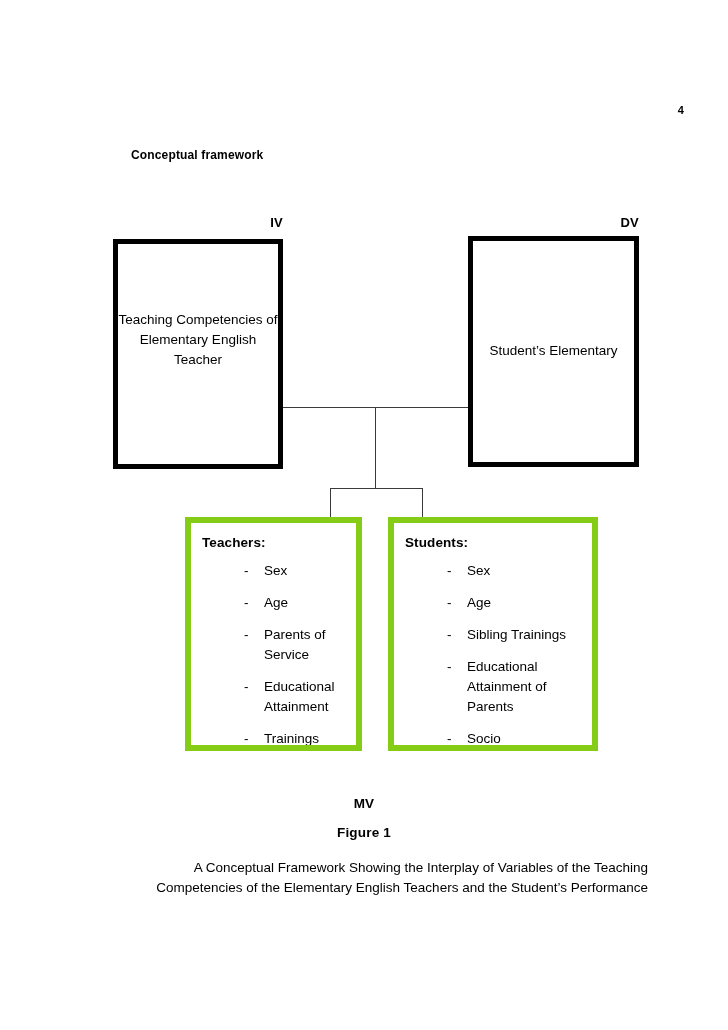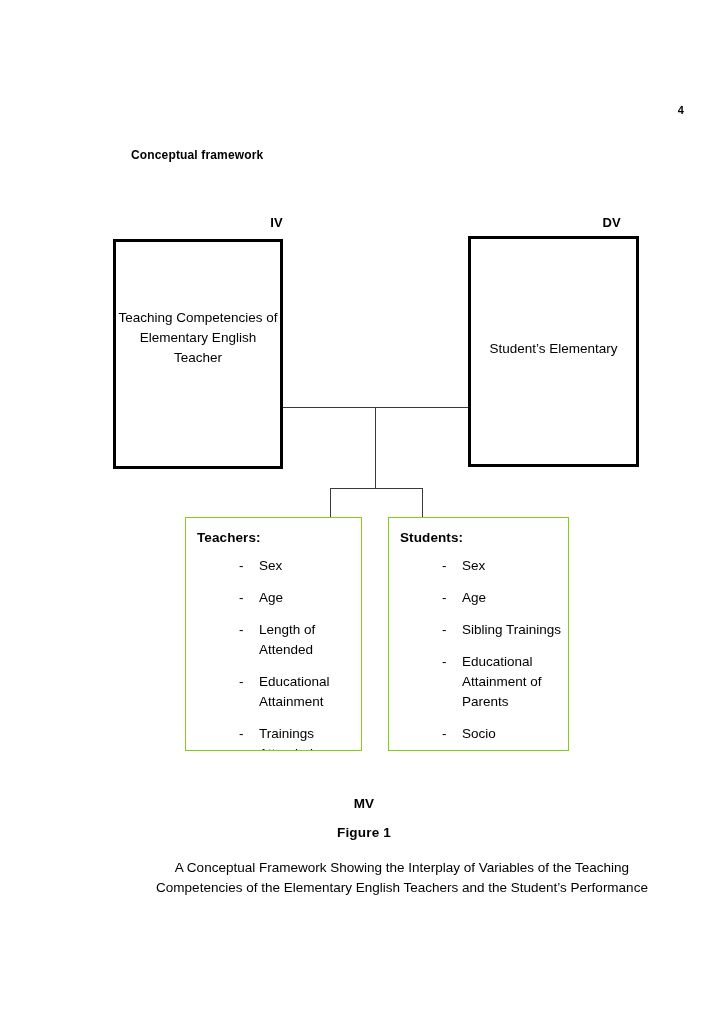--- a/index.html
+++ b/index.html
@@ -44,26 +44,26 @@
 
   
   .var-label {
     position: absolute;
     font-size: 13px;
     font-weight: bold;
     text-align: right;
     letter-spacing: 0.2px;
   }
   .var-label.iv { top: 215px; left: 113px; width: 170px; }
-  .var-label.dv { top: 215px; left: 450px; width: 171px; }
+  .var-label.dv { top: 215px; left: 468px; width: 171px; }
 
   
   .fw-box {
     position: absolute;
-    border: 3px solid #000000;
+    border: 5px solid #000000;
     box-sizing: border-box;
     background: #ffffff;
     overflow: hidden;
   }
   .box-iv {
     left: 113px;
     top: 239px;
     width: 170px;
     height: 230px;
   }
@@ -88,35 +88,35 @@
     left: 0;
     width: 100%;
     text-align: center;
     font-size: 13.5px;
     line-height: 20px;
   }
 
   
   .mv-box {
     position: absolute;
-    border: 1px solid #84cc16;
+    border: 6px solid #84cc16;
     box-sizing: border-box;
     background: #ffffff;
     overflow: hidden;
   }
   .box-teachers {
     left: 185px;
     top: 517px;
     width: 177px;
     height: 234px;
   }
   .box-students {
     left: 388px;
     top: 517px;
-    width: 181px;
+    width: 210px;
     height: 234px;
   }
   .mv-title {
     position: absolute;
     top: 12px;
     left: 11px;
     font-size: 13.5px;
     font-weight: bold;
     letter-spacing: 0.1px;
   }
@@ -175,23 +175,23 @@
     left: 0;
     width: 728px;
     text-align: center;
     font-size: 13.5px;
     font-weight: bold;
     letter-spacing: 0.2px;
   }
   .caption-body {
     position: absolute;
     top: 858px;
-    left: 140px;
+    left: 124px;
     width: 524px;
-    text-align: center;
+    text-align: right;
     font-size: 13.5px;
     line-height: 20px;
   }
 </style>
 </head>
 <body>
 
 <div id="page">
 
   <div class="page-number">4</div>
@@ -222,21 +222,21 @@
       <li>
         <span class="dash">-</span>
         <span>Sex</span>
       </li>
       <li>
         <span class="dash">-</span>
         <span>Age</span>
       </li>
       <li>
         <span class="dash">-</span>
-        <span>Length of Attended</span>
+        <span>Parents of Service</span>
       </li>
       <li>
         <span class="dash">-</span>
         <span>Educational Attainment</span>
       </li>
       <li>
         <span class="dash">-</span>
         <span>Trainings Attended</span>
       </li>
     </ul>

